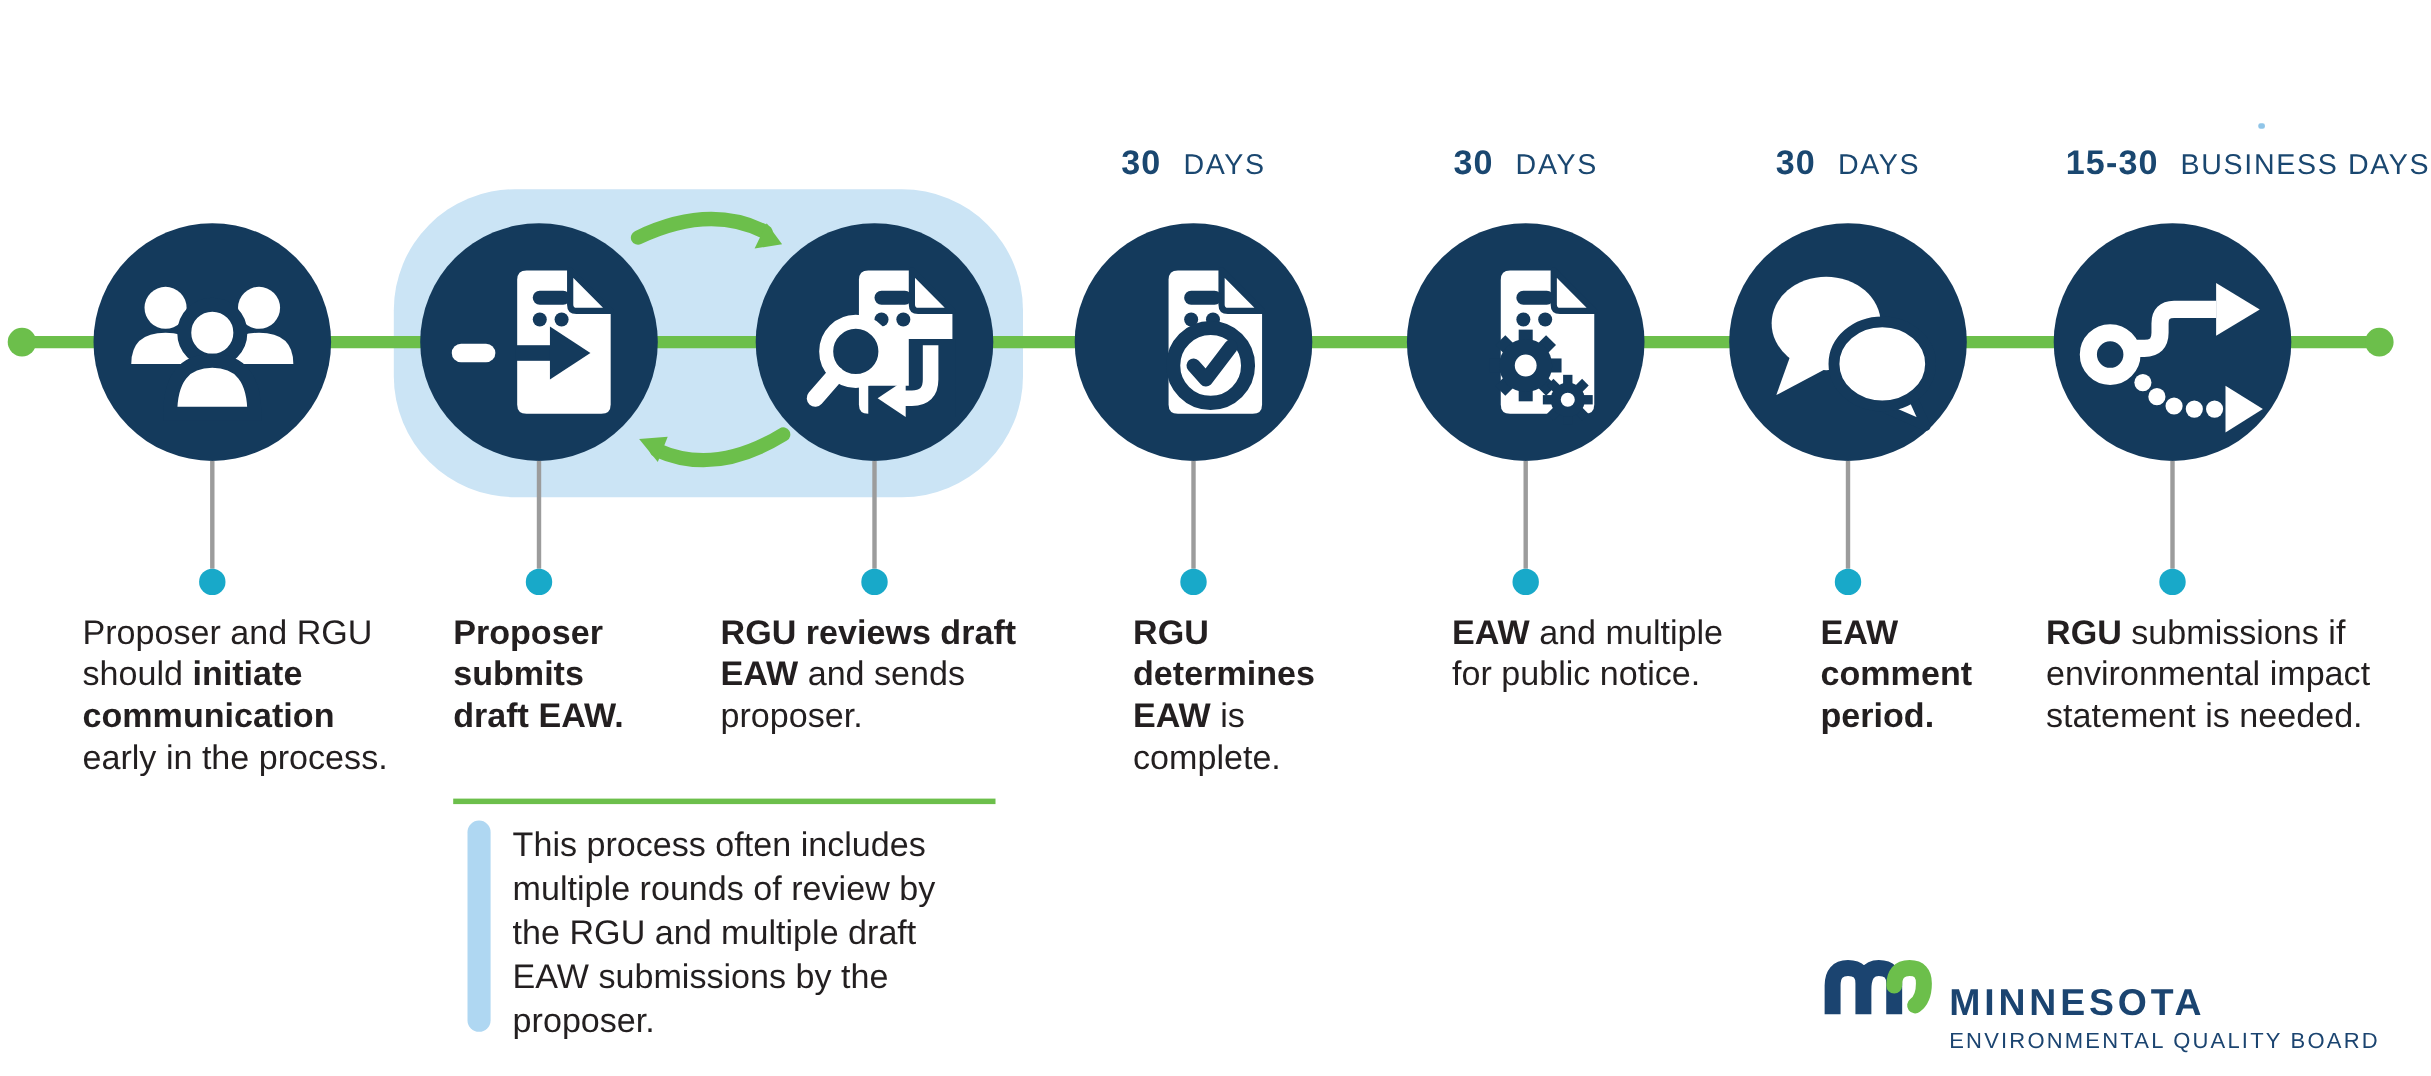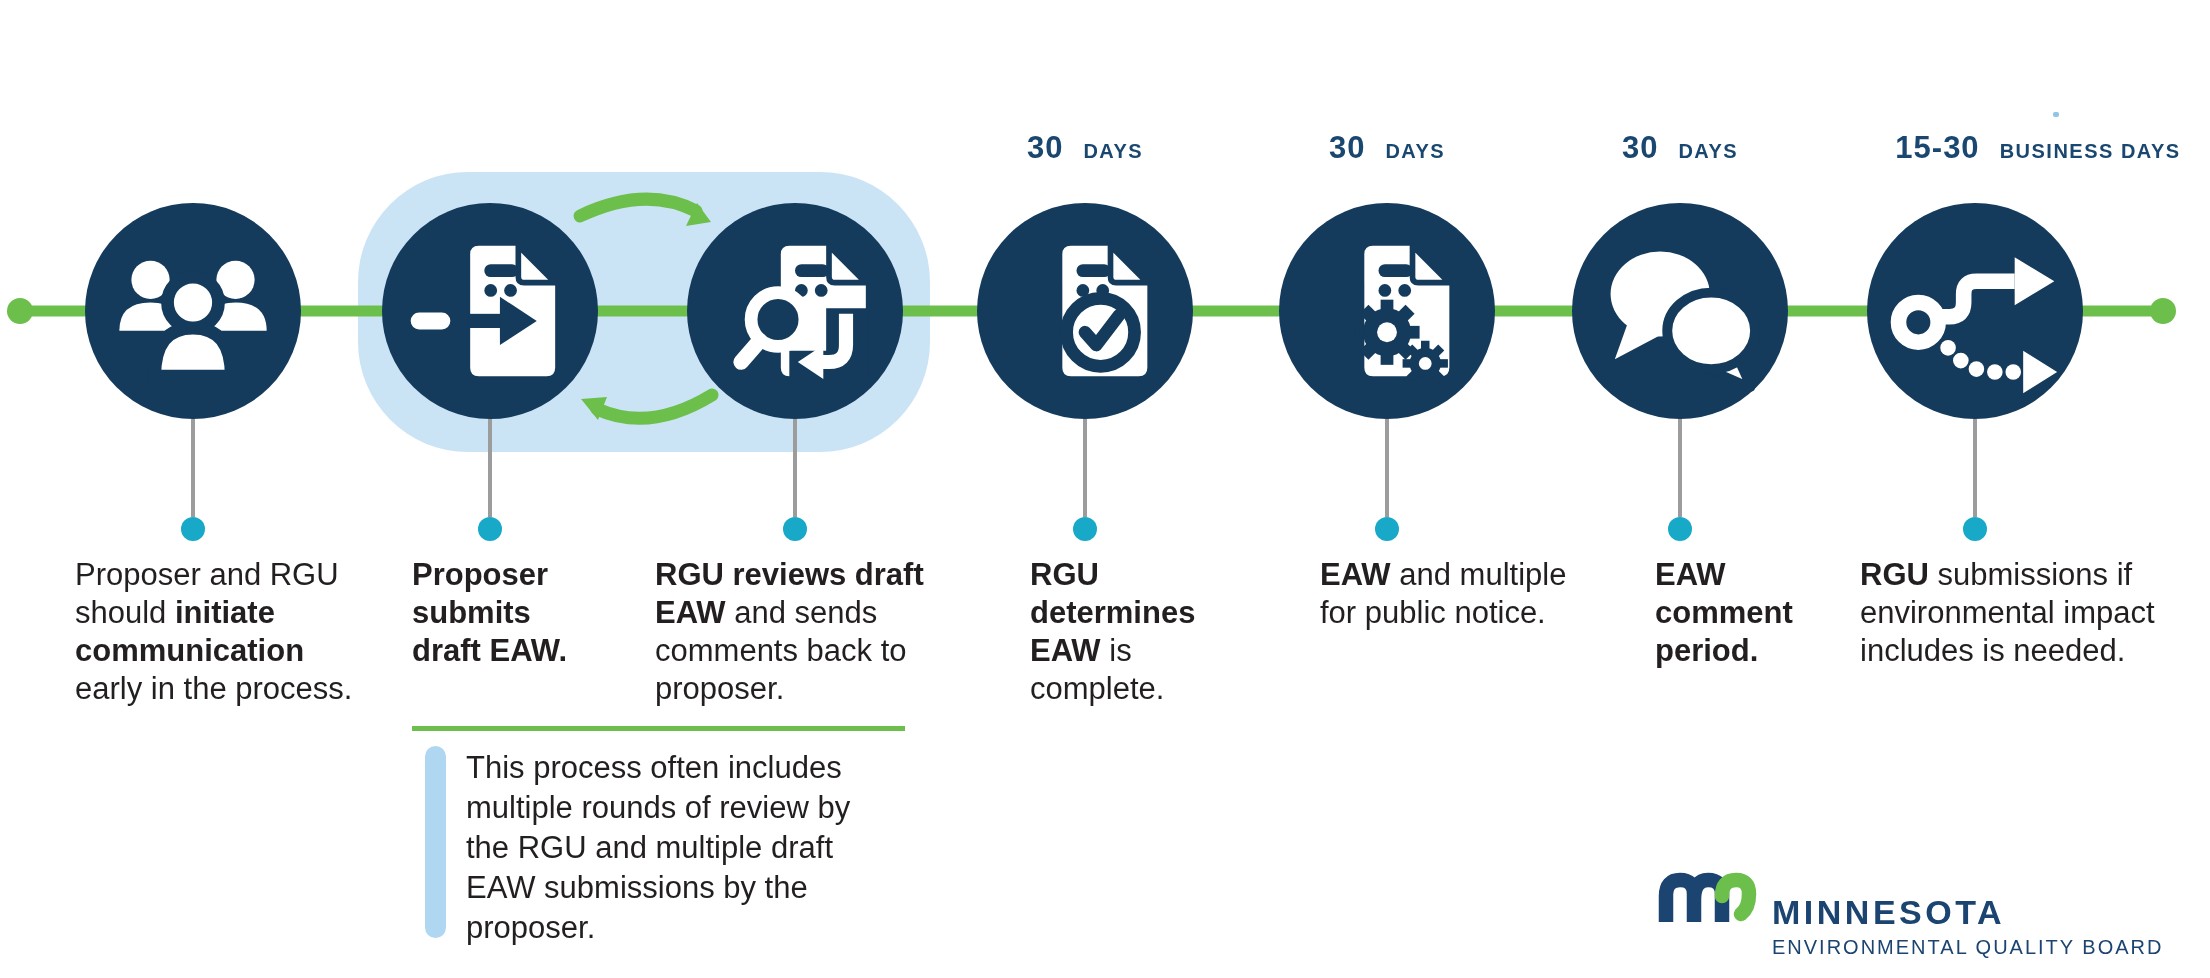--- a/index.html
+++ b/index.html
@@ -9,21 +9,21 @@
   
   .pill{left:358px;top:172px;width:572px;height:280px;border-radius:110px;background:#cbe4f5;}
   
   .lines-svg{left:0;top:0;width:2210px;height:978px;pointer-events:none;}
   
   .circle{top:203px;width:216px;height:216px;border-radius:50%;background:#143a5c;}
   .circle svg{position:absolute;left:23px;top:23px;}
   
   .duration{top:130px;width:320px;text-align:center;color:#1a4770;white-space:nowrap;}
   .duration .num{font-size:31px;font-weight:600;letter-spacing:1px;}
-  .duration .unit{font-size:20px;font-weight:700;letter-spacing:1.5px;margin-left:20px;}
+  .duration .unit{font-size:26px;font-weight:400;letter-spacing:1.5px;margin-left:20px;}
   
   .connector{top:419px;width:4px;height:98px;background:#9c9c9c;}
   .marker{top:517px;width:24px;height:24px;border-radius:50%;background:#18a9c9;}
   
   .desc{top:556px;font-size:31px;line-height:38px;color:#231f20;}
   .desc .ln{white-space:nowrap;}
   .desc b{font-weight:700;}
   
   .note-rule{left:412px;top:726px;width:493px;height:5px;background:#6cbf4b;}
   .note-bar{left:425px;top:746px;width:21px;height:192px;border-radius:11px;background:#afd7f2;}
@@ -203,21 +203,20 @@
 
   <div class="abs desc" style="left:412px">
     <div class="ln"><span></span><b>Proposer</b><span></span></div>
     <div class="ln"><span></span><b>submits</b><span></span></div>
     <div class="ln"><span></span><b>draft EAW.</b><span></span></div>
   </div>
 
   <div class="abs desc" style="left:655px">
     <div class="ln"><span></span><b>RGU reviews draft</b><span></span></div>
     <div class="ln"><span></span><b>EAW</b><span> and sends</span></div>
-    <div class="ln"><span>comments back to</span><b></b><span></span></div>
     <div class="ln"><span>proposer.</span><b></b><span></span></div>
   </div>
 
   <div class="abs desc" style="left:1030px">
     <div class="ln"><span></span><b>RGU</b><span></span></div>
     <div class="ln"><span></span><b>determines</b><span></span></div>
     <div class="ln"><span></span><b>EAW</b><span> is</span></div>
     <div class="ln"><span>complete.</span><b></b><span></span></div>
   </div>
 
@@ -228,21 +227,21 @@
 
   <div class="abs desc" style="left:1655px">
     <div class="ln"><span></span><b>EAW</b><span></span></div>
     <div class="ln"><span></span><b>comment</b><span></span></div>
     <div class="ln"><span></span><b>period.</b><span></span></div>
   </div>
 
   <div class="abs desc" style="left:1860px">
     <div class="ln"><span></span><b>RGU</b><span> submissions if</span></div>
     <div class="ln"><span>environmental impact</span><b></b><span></span></div>
-    <div class="ln"><span>includes is needed.</span><b></b><span></span></div>
+    <div class="ln"><span>statement is needed.</span><b></b><span></span></div>
   </div>
 
   <div class="abs note-rule"></div>
   <div class="abs note-bar"></div>
   <div class="abs note-text">
     <div class="ln">This process often includes</div>
     <div class="ln">multiple rounds of review by</div>
     <div class="ln">the RGU and multiple draft</div>
     <div class="ln">EAW submissions by the</div>
     <div class="ln">proposer.</div>

